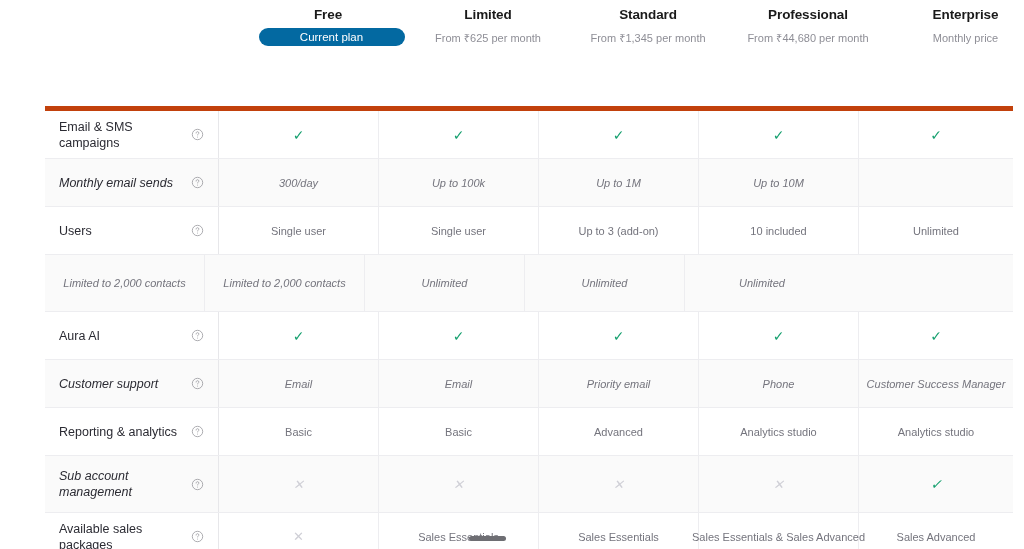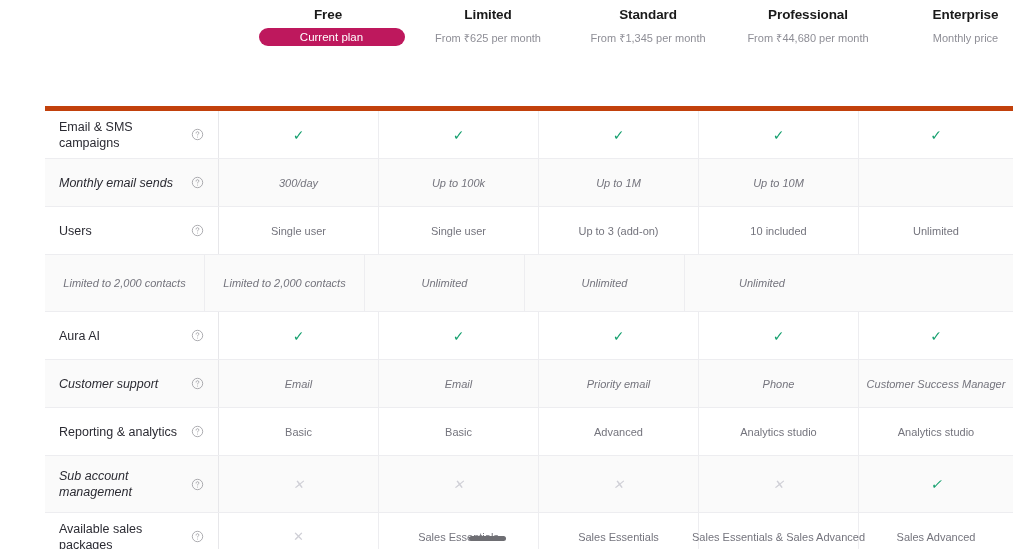--- a/index.html
+++ b/index.html
@@ -37,21 +37,21 @@
   }
   .plan-price {
     font-size: 11px;
     color: #8e8e96;
     line-height: 14px;
     margin-top: 8px;
   }
   .current-plan-badge {
     display: inline-block;
     margin-top: 5px;
-    background: #be185d;
+    background: #0369a1;
     color: #ffffff;
     font-size: 11.5px;
     line-height: 18px;
     border-radius: 9px;
     width: 146px;
     height: 18px;
     text-align: center;
     border: none;
     cursor: pointer;
     font-family: "Liberation Sans", sans-serif;

